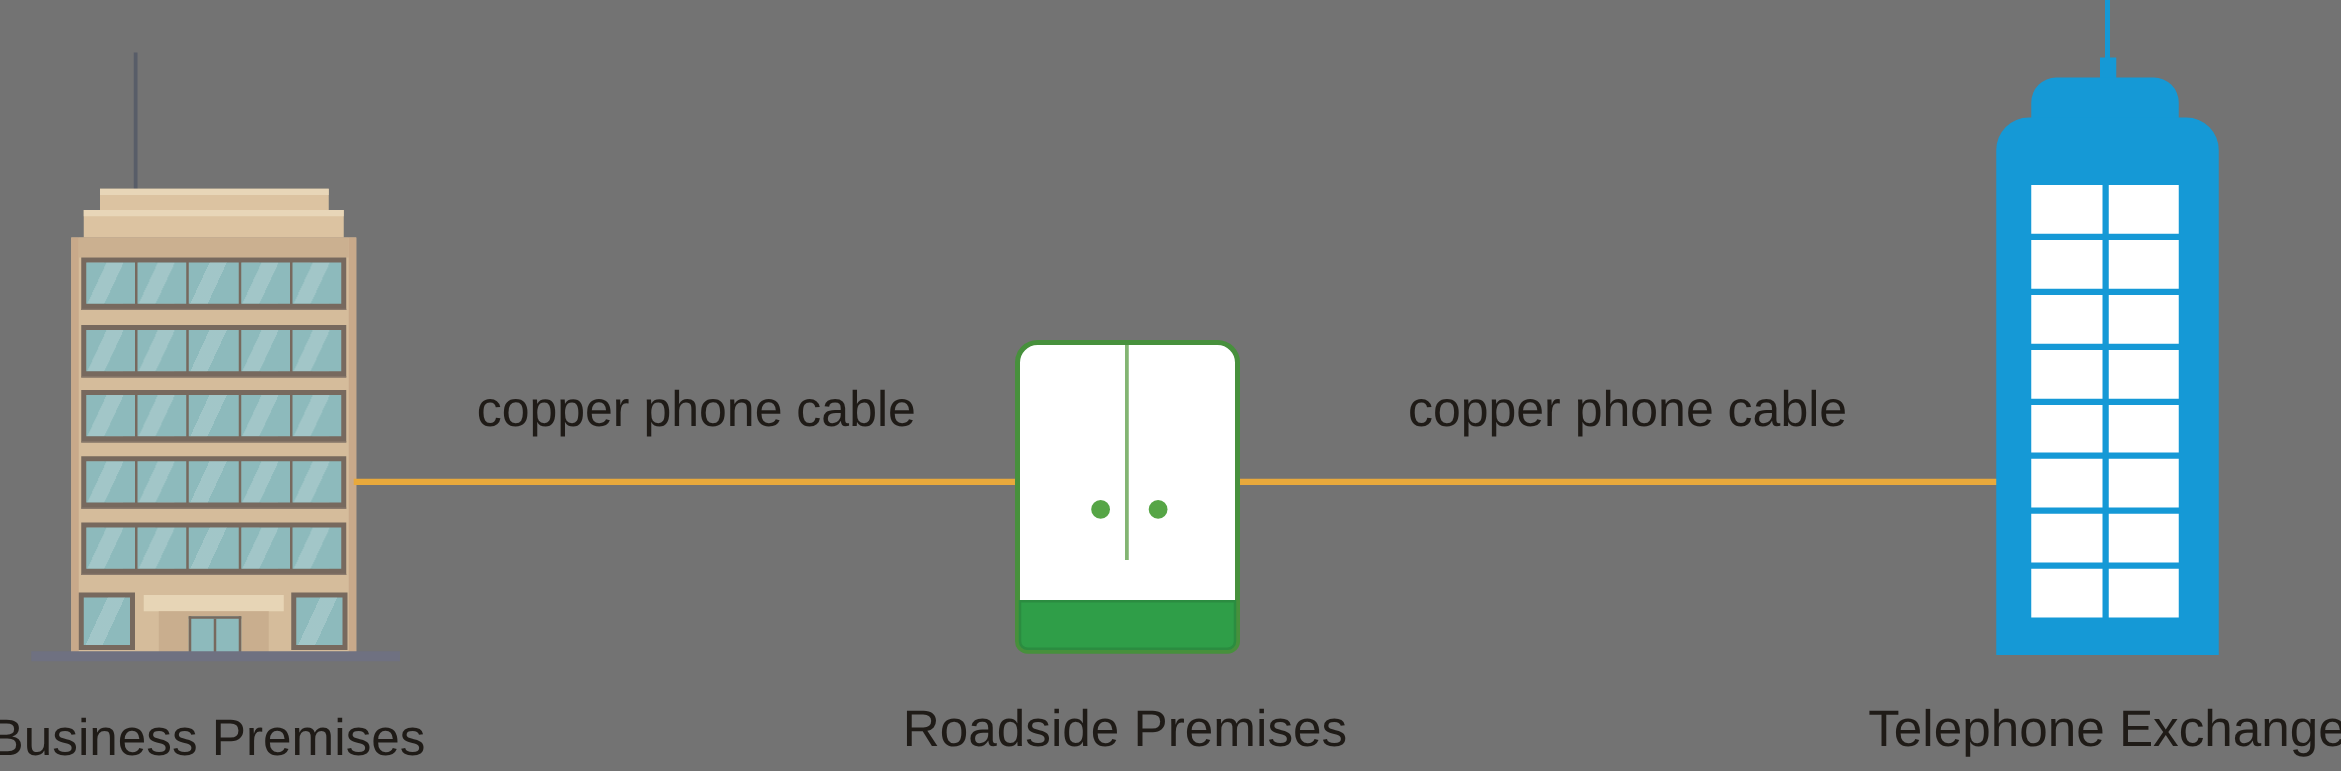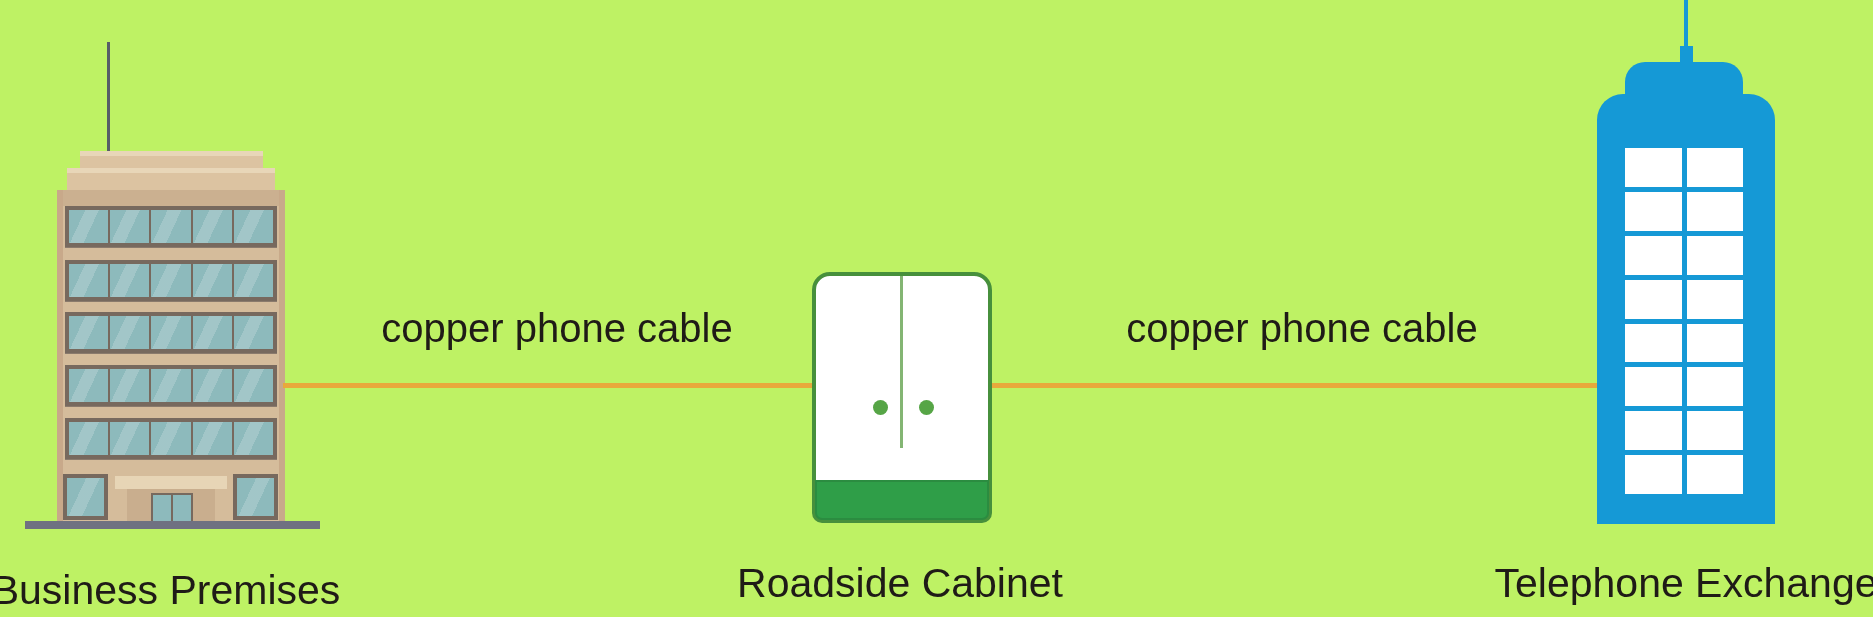--- a/index.html
+++ b/index.html
@@ -1,17 +1,17 @@
 <!DOCTYPE html>
 <html><head>
 <meta charset="utf-8">
 <style>
   html,body{margin:0;padding:0;background:#fff;}
   #canvas{
-    position:relative;width:1873px;height:617px;background:#bef264;
+    position:relative;width:1873px;height:617px;background:#737373;
     overflow:hidden;font-family:"Liberation Sans", sans-serif;
   }
   .abs{position:absolute;}
 
   
   .lbl{
     position:absolute;transform:translateX(-50%);
     color:#1F1B17;white-space:nowrap;line-height:1.1;
   }
   .cable-lbl{font-size:40px;}
@@ -180,16 +180,16 @@
       <div class="ex-win"></div>
     <div class="ex-win"></div>
       <div class="ex-win"></div>
     <div class="ex-win"></div>
       <div class="ex-win"></div>
     <div class="ex-win"></div>
       <div class="ex-win"></div>
   </div>
 
   <div class="lbl node-lbl" style="left:166px;top:568px;">Business Premises</div>
-  <div class="lbl node-lbl" style="left:900px;top:561px;">Roadside Cabinet</div>
+  <div class="lbl node-lbl" style="left:900px;top:561px;">Roadside Premises</div>
   <div class="lbl node-lbl" style="left:1686px;top:561px;">Telephone Exchange</div>
 
 </div>
 
 </body></html>

